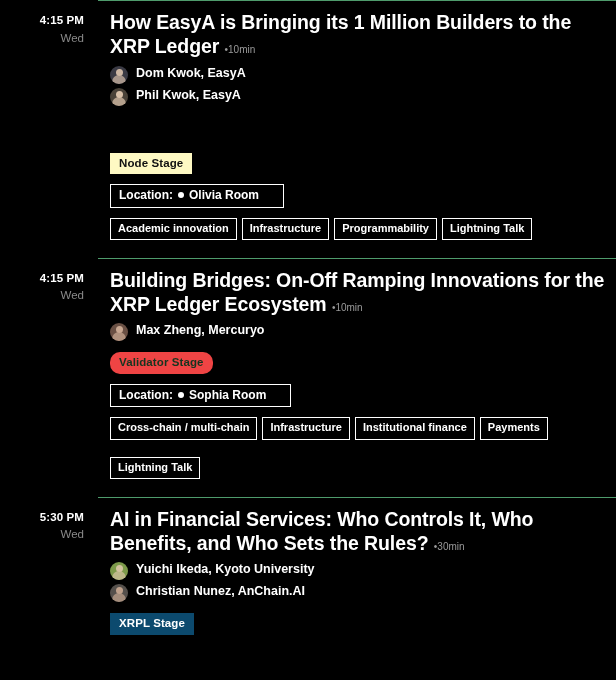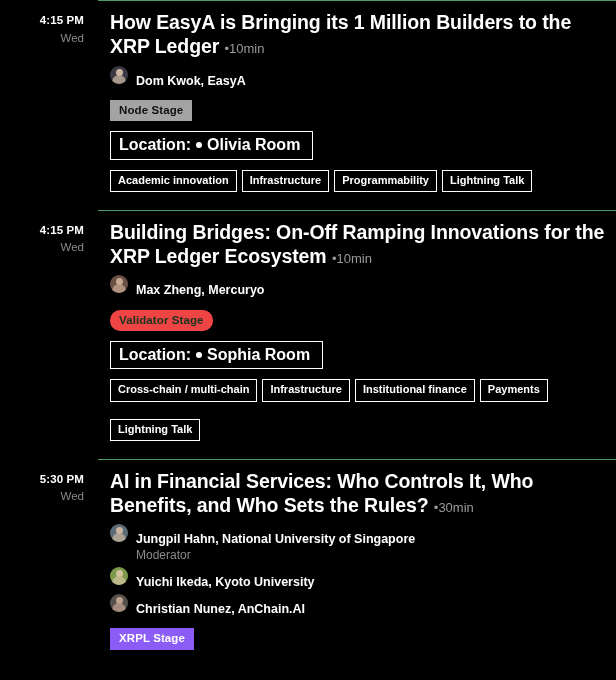--- a/index.html
+++ b/index.html
@@ -65,21 +65,21 @@
 
   .title {
     font-size: 19.5px;
     font-weight: bold;
     line-height: 1.22;
     color: #ffffff;
     letter-spacing: -0.1px;
     margin: 0 0 2px 0;
   }
   .duration {
-    font-size: 13px;
+    font-size: 10px;
     font-weight: normal;
     color: #9a9a9a;
     letter-spacing: 0;
     white-space: nowrap;
   }
 
   .speakers {
     margin-top: 6px;
   }
   .speaker {
@@ -103,21 +103,21 @@
     width: 7px; height: 7px;
     border-radius: 50%;
     left: 5.5px; top: 3px;
   }
   .avatar .av-body {
     position: absolute;
     width: 14px; height: 9px;
     border-radius: 7px 7px 0 0;
     left: 2px; bottom: 0;
   }
-  .speaker-text { min-width: 0; margin-top: 8px; }
+  .speaker-text { min-width: 0; }
   .speaker-name {
     font-size: 12.5px;
     font-weight: bold;
     color: #ffffff;
     line-height: 1.3;
     display: block;
   }
   .speaker-role {
     font-size: 12px;
     font-weight: normal;
@@ -129,45 +129,46 @@
   .stage-row { margin-top: 11px; }
   .stage-badge {
     display: inline-block;
     font-size: 11.5px;
     font-weight: bold;
     padding: 4px 9px 5px 9px;
     line-height: 1.1;
     letter-spacing: 0.1px;
   }
   .stage-node {
-    background: #a3a3a3;
+    background: #fef9c3;
     color: #111111;
     border-radius: 0;
+    margin-top: 36px;
   }
   .stage-validator {
     background: #ef4444;
     color: #15351f;
     border-radius: 10px;
   }
   .stage-xrpl {
-    background: #8b5cf6;
+    background: #0c4a6e;
     color: #ffffff;
     border-radius: 0;
   }
 
   .location-row { margin-top: 10px; }
   .location-badge {
     display: inline-flex;
     align-items: center;
     border: 1px solid #ffffff;
     background: #000000;
     color: #ffffff;
-    font-size: 16px;
-    font-weight: bold;
-    padding: 3px 12px 4px 8px;
+    font-size: 12px;
+    font-weight: bold;
+    padding: 3px 24px 4px 8px;
     line-height: 1.2;
   }
   .loc-dot {
     display: inline-block;
     width: 6px;
     height: 6px;
     border-radius: 50%;
     background: #ffffff;
     margin: 0 5px 0 5px;
   }
@@ -203,20 +204,29 @@
       <div class="body-col">
         <h2 class="title"><span>How EasyA is Bringing its 1 Million Builders to the XRP Ledger</span> <span class="duration">•10min</span></h2>
         <div class="speakers">
           <div class="speaker">
             <span class="avatar" style="background: rgb(58, 58, 68);">
               <span class="av-head" style="background: rgb(205, 183, 164);"></span>
               <span class="av-body" style="background: rgb(205, 183, 164); opacity: 0.75;"></span>
             </span>
             <span class="speaker-text">
               <span class="speaker-name">Dom Kwok, EasyA</span>
+            </span>
+          </div>
+          <div class="speaker">
+            <span class="avatar" style="background: rgb(74, 66, 56);">
+              <span class="av-head" style="background: rgb(216, 192, 168);"></span>
+              <span class="av-body" style="background: rgb(216, 192, 168); opacity: 0.75;"></span>
+            </span>
+            <span class="speaker-text">
+              <span class="speaker-name">Phil Kwok, EasyA</span>
             </span>
           </div>
         </div>
         <div class="stage-row"><span class="stage-badge stage-node">Node Stage</span></div>
         <div class="location-row"><span class="location-badge">
             <span>Location:</span>
             <span class="loc-dot"></span>
             <span>Olivia Room</span>
           </span></div>
         <div class="tags-row">
@@ -262,30 +272,20 @@
     </div>
     <div class="session session-pad">
       <div class="time-col">
         <span class="time-main">5:30 PM</span>
         <span class="time-day">Wed</span>
       </div>
       <div class="body-col">
         <h2 class="title"><span>AI in Financial Services: Who Controls It, Who Benefits, and Who Sets the Rules?</span> <span class="duration">•30min</span></h2>
         <div class="speakers">
           <div class="speaker">
-            <span class="avatar" style="background: rgb(92, 107, 120);">
-              <span class="av-head" style="background: rgb(203, 180, 159);"></span>
-              <span class="av-body" style="background: rgb(203, 180, 159); opacity: 0.75;"></span>
-            </span>
-            <span class="speaker-text">
-              <span class="speaker-name">Jungpil Hahn, National University of Singapore</span>
-              <span class="speaker-role">Moderator</span>
-            </span>
-          </div>
-          <div class="speaker">
             <span class="avatar" style="background: rgb(125, 154, 74);">
               <span class="av-head" style="background: rgb(211, 194, 159);"></span>
               <span class="av-body" style="background: rgb(211, 194, 159); opacity: 0.75;"></span>
             </span>
             <span class="speaker-text">
               <span class="speaker-name">Yuichi Ikeda, Kyoto University</span>
             </span>
           </div>
           <div class="speaker">
             <span class="avatar" style="background: rgb(85, 80, 76);">

